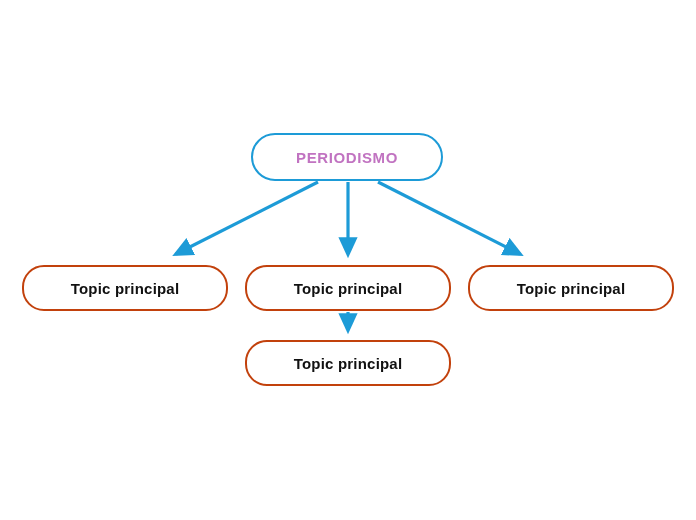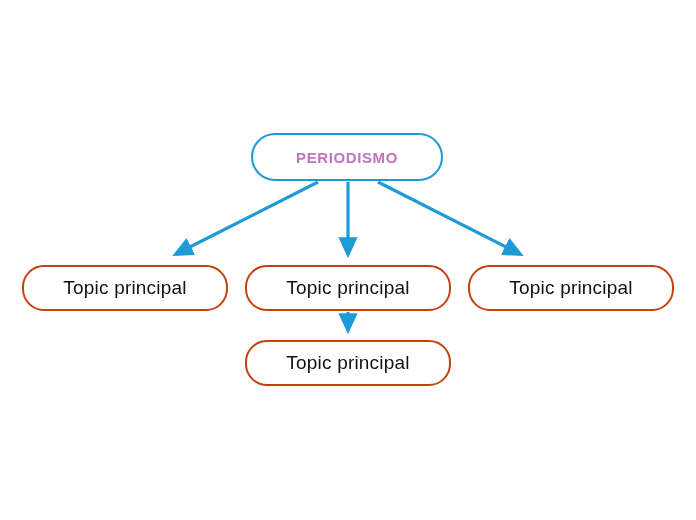--- a/index.html
+++ b/index.html
@@ -39,22 +39,22 @@
     align-items: center;
     justify-content: center;
     text-align: center;
     white-space: nowrap;
   }
   .node-root {
     border-color: #1d9bd7;
     border-radius: 24px;
   }
   .node-label {
-    font-size: 19px;
-    font-weight: normal;
+    font-size: 15px;
+    font-weight: bold;
     letter-spacing: 0.2px;
   }
   .root-label {
     color: #c173c1;
     font-size: 15px;
     font-weight: bold;
     letter-spacing: 0.6px;
   }
   .child-label {
     color: #111111;

